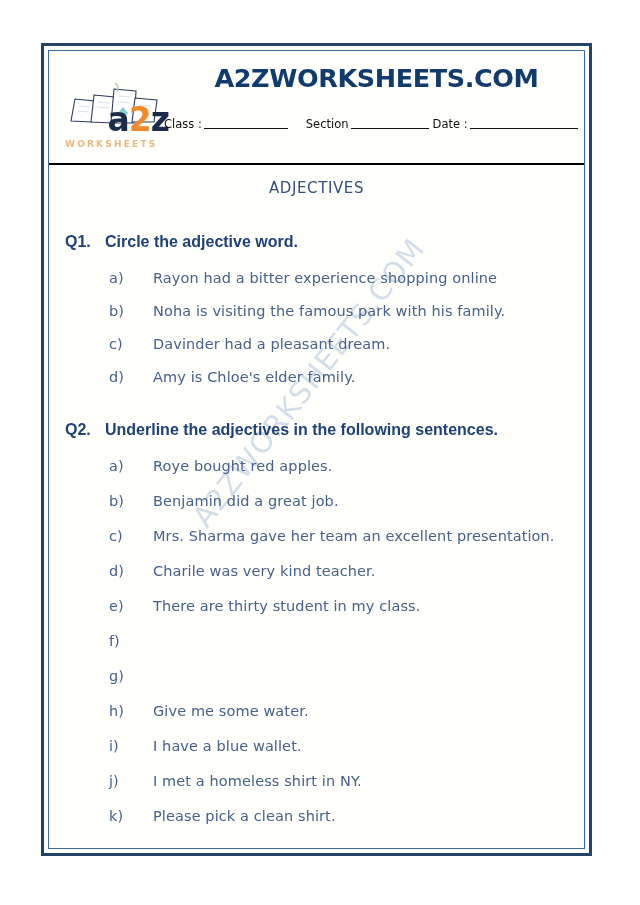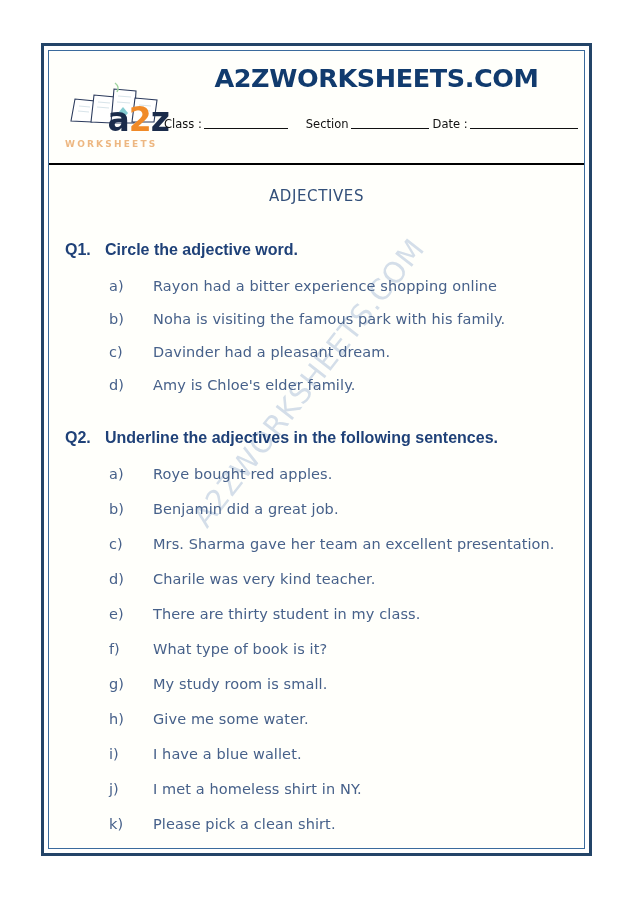--- a/index.html
+++ b/index.html
@@ -165,21 +165,21 @@
     position: relative;
     padding: 0 16px;
     z-index: 2;
   }
   .sheet-title {
     text-align: center;
     font-family: "DejaVu Sans", sans-serif;
     font-size: 15px;
     letter-spacing: .6px;
     color: #33507a;
-    margin-top: 24px;
+    margin-top: 16px;
   }
 
   .q-head {
     display: flex;
     align-items: baseline;
     margin-top: 36px;
     font-family: Liberation Sans, sans-serif;
     font-weight: bold;
     font-size: 16px;
     color: #1f4178;
@@ -299,25 +299,23 @@
           <div class="item">
             <span class="it-marker">d)</span>
             <span class="it-text">Charile was very kind teacher.</span>
           </div>
           <div class="item">
             <span class="it-marker">e)</span>
             <span class="it-text">There are thirty student in my class.</span>
           </div>
           <div class="item">
             <span class="it-marker">f)</span>
-            <span class="it-text">What type of book is it?</span>
           </div>
           <div class="item">
             <span class="it-marker">g)</span>
-            <span class="it-text">My study room is small.</span>
           </div>
           <div class="item">
             <span class="it-marker">h)</span>
             <span class="it-text"> Give me some water.</span>
           </div>
           <div class="item">
             <span class="it-marker">i)</span>
             <span class="it-text">I have a blue wallet.</span>
           </div>
           <div class="item">

